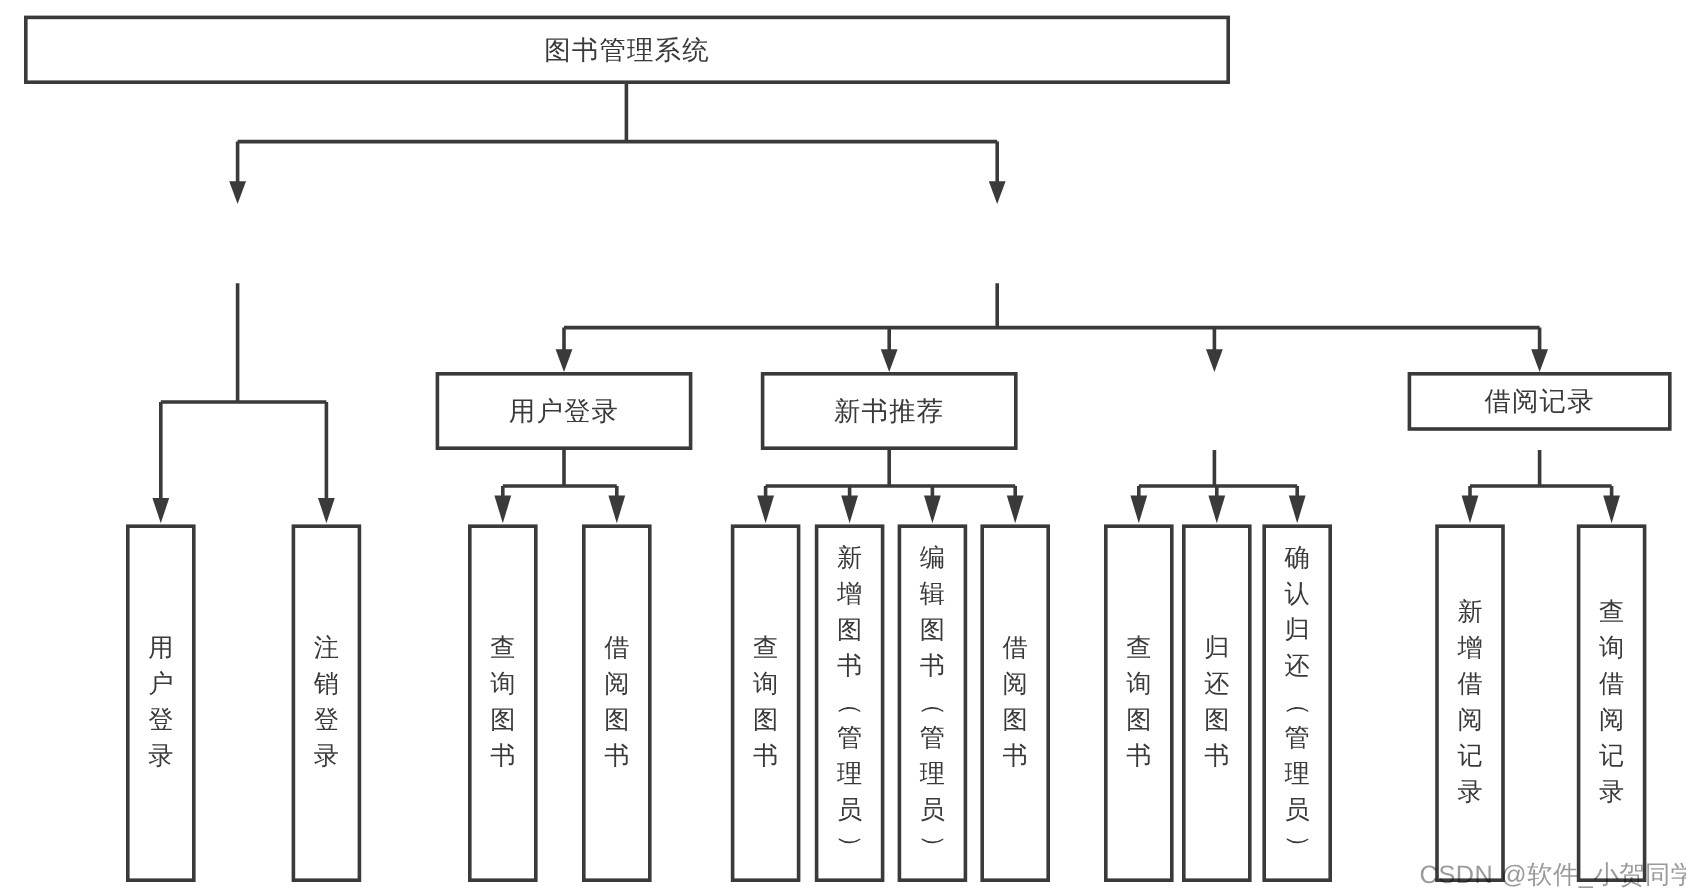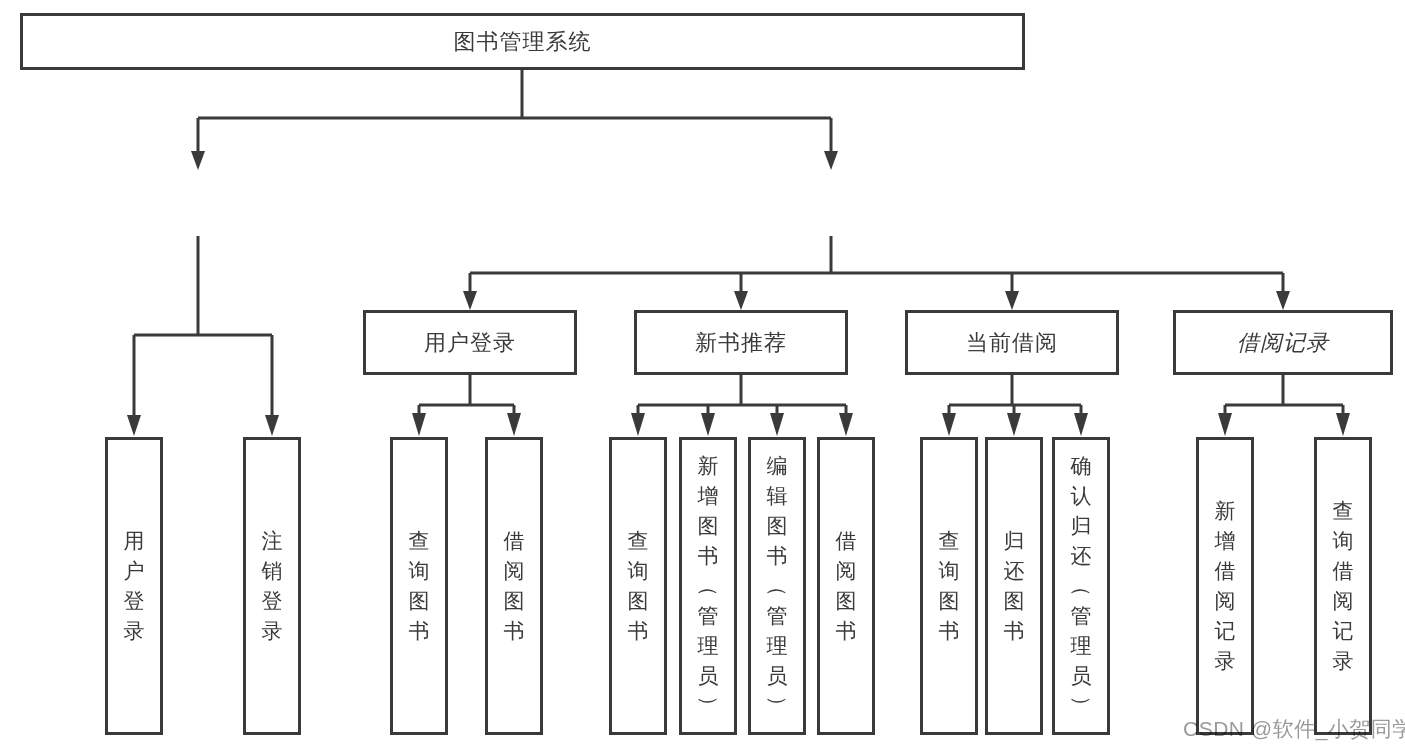--- a/index.html
+++ b/index.html
@@ -110,22 +110,21 @@
     <polygon points="1074,413 1088,413 1081,436"></polygon>
     <polygon points="1218,413 1232,413 1225,436"></polygon>
     <polygon points="1336,413 1350,413 1343,436"></polygon>
   </svg>
 
   <div class="box" style="left:20px; top:13px; width:1005px; height:57px;">图书管理系统</div>
 
 
   <div class="box" style="left:363px; top:310px; width:214px; height:65px;">用户登录</div>
   <div class="box" style="left:634px; top:310px; width:214px; height:65px;">新书推荐</div>
-  <div class="box" style="left:905px; top:310px; width:214px; height:65px;">当前借阅</div>
-  <div class="box" style="left:1173px; top:310px; width:220px; height:65px;font-style:italic;">借阅记录</div>
+  <div class="box" style="left:1173px; top:310px; width:220px; height:49px;">借阅记录</div>
 
   <div class="box vbox" style="left:105px; top:437px; width:58px; height:298px;">
       <span>用</span>
       <span>户</span>
       <span>登</span>
       <span>录</span>
     </div>
   <div class="box vbox" style="left:243px; top:437px; width:58px; height:298px;">
       <span>注</span>
       <span>销</span>

